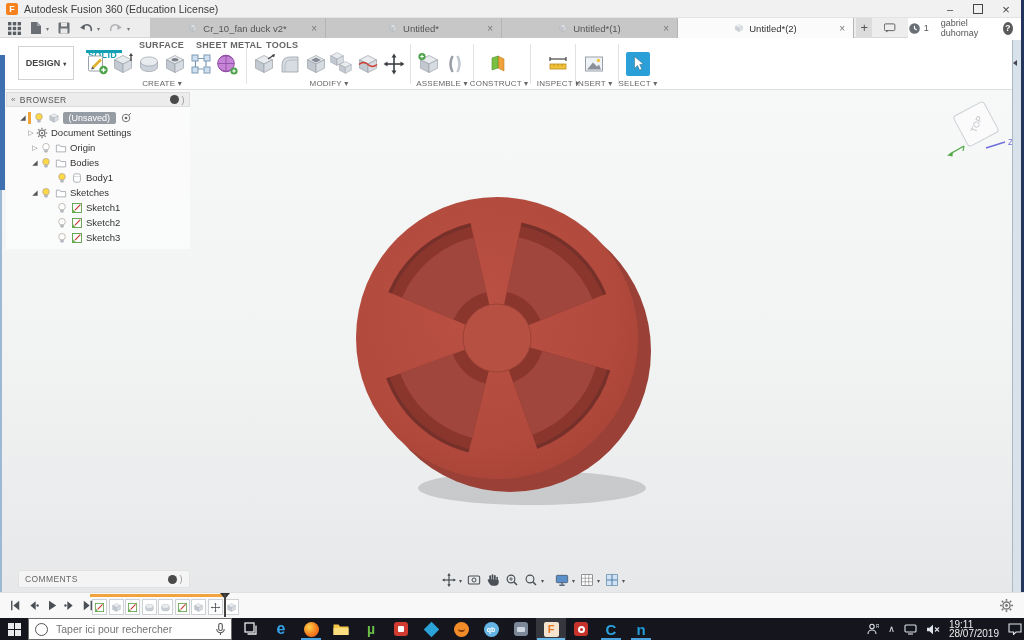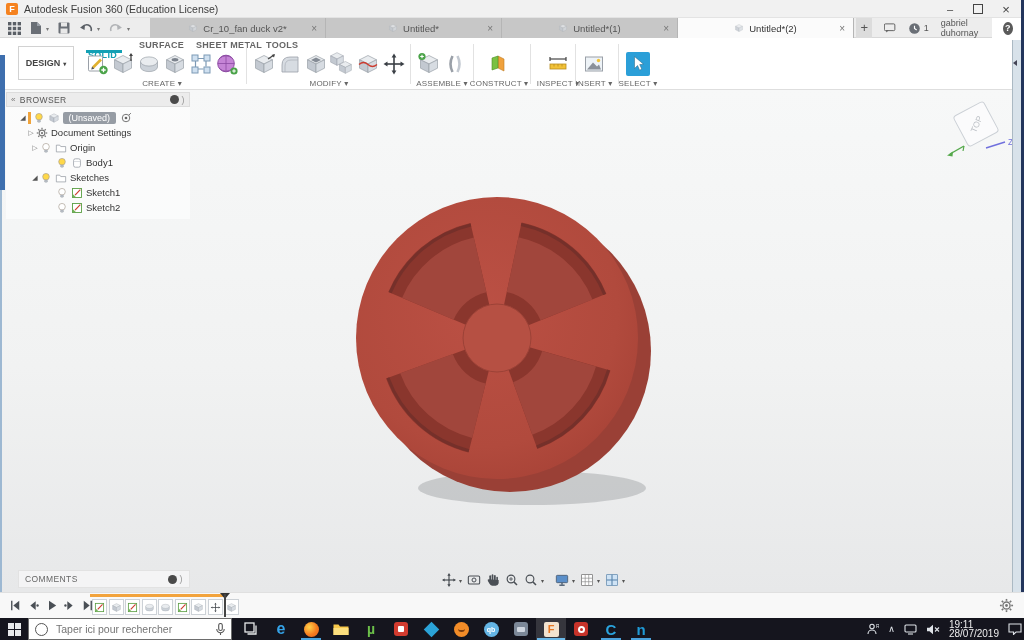--- a/index.html
+++ b/index.html
@@ -9,21 +9,21 @@
   .flex{display:flex;align-items:center;}
   svg{display:block;}
   
   .titlebar{left:0;top:0;width:1024px;height:18px;background:#f1f1f1;border-bottom:1px solid #e3e3e3;
             display:flex;align-items:center;gap:6px;padding-left:6px;box-sizing:border-box;font-size:10.5px;color:#3c3c3c;}
   .fusion-logo{width:12px;height:12px;background:#f5821f;border-radius:2px;color:#fff;font-weight:bold;
                font-size:9px;line-height:12px;text-align:center;}
   .win-controls{position:absolute;right:4px;top:0;height:18px;display:flex;align-items:center;gap:0;}
   .winbtn{width:28px;height:18px;display:flex;align-items:center;justify-content:center;color:#444;font-size:11px;}
   
-  .tabbar{left:0;top:18px;width:992px;height:20px;background:#ededed;border-bottom:1px solid #d8d8d8;box-sizing:border-box;}
+  .tabbar{left:0;top:18px;width:908px;height:20px;background:#ededed;border-bottom:1px solid #d8d8d8;box-sizing:border-box;}
   .qat{position:absolute;left:8px;top:0;height:20px;display:flex;align-items:center;gap:9px;}
   .qat .caret{font-size:6px;color:#777;margin-left:-5px;}
   .doc-tab{position:absolute;top:0;height:20px;width:176px;background:#c7c7c7;border-right:1px solid #b5b5b5;
            display:flex;align-items:center;justify-content:center;gap:5px;font-size:9.5px;color:#555;box-sizing:border-box;}
   .doc-tab .closex{position:absolute;right:8px;color:#777;font-size:10px;}
   .doc-tab.active{background:#fbfbfb;color:#333;}
   .tab-extras{position:absolute;left:856px;top:0;height:20px;display:flex;align-items:center;gap:12px;}
   .newtab{width:22px;height:20px;background:#dcdcdc;text-align:center;line-height:19px;font-size:13px;color:#555;}
   .helpdot{width:13px;height:13px;border-radius:50%;background:#5a5a5a;color:#fff;font-size:9px;font-weight:bold;
            text-align:center;line-height:13px;}
@@ -494,56 +494,75 @@
         <div class="brow" style="padding-left:24px">
           <span class="tri-closed">▷</span>
           <svg class="mini bulb-off">
               <use href="#i-bulb"></use>
             </svg>
           <svg class="mini">
               <use href="#i-folder"></use>
             </svg>
           <span>Origin</span>
         </div>
-        <div class="brow" style="padding-left:50px">
-          <svg class="mini bulb-on">
-              <use href="#i-bulb"></use>
-            </svg>
-          <svg class="mini">
-              <use href="#i-body"></use>
-            </svg>
-          <span>Body1</span>
-        </div>
         <div class="brow" style="padding-left:24px">
           <span class="tri-open">◢</span>
           <svg class="mini bulb-on">
               <use href="#i-bulb"></use>
             </svg>
           <svg class="mini">
               <use href="#i-folder"></use>
             </svg>
+          <span>Bodies</span>
+        </div>
+        <div class="brow" style="padding-left:50px">
+          <svg class="mini bulb-on">
+              <use href="#i-bulb"></use>
+            </svg>
+          <svg class="mini">
+              <use href="#i-body"></use>
+            </svg>
+          <span>Body1</span>
+        </div>
+        <div class="brow" style="padding-left:24px">
+          <span class="tri-open">◢</span>
+          <svg class="mini bulb-on">
+              <use href="#i-bulb"></use>
+            </svg>
+          <svg class="mini">
+              <use href="#i-folder"></use>
+            </svg>
           <span>Sketches</span>
         </div>
         <div class="brow" style="padding-left:50px">
           <svg class="mini bulb-off">
               <use href="#i-bulb"></use>
             </svg>
           <svg class="mini">
               <use href="#i-sketchfile"></use>
             </svg>
           <span>Sketch1</span>
         </div>
         <div class="brow" style="padding-left:50px">
           <svg class="mini bulb-off">
               <use href="#i-bulb"></use>
             </svg>
           <svg class="mini">
               <use href="#i-sketchfile"></use>
             </svg>
           <span>Sketch2</span>
+        </div>
+        <div class="brow" style="padding-left:50px">
+          <svg class="mini bulb-off">
+              <use href="#i-bulb"></use>
+            </svg>
+          <svg class="mini">
+              <use href="#i-sketchfile"></use>
+            </svg>
+          <span>Sketch3</span>
         </div>
       </div>
     </div>
 
     <div class="comments">
       <div class="chead">
         <span>COMMENTS</span>
         <span class="dot-badge"></span>
         <span class="curl">)</span>
       </div>

